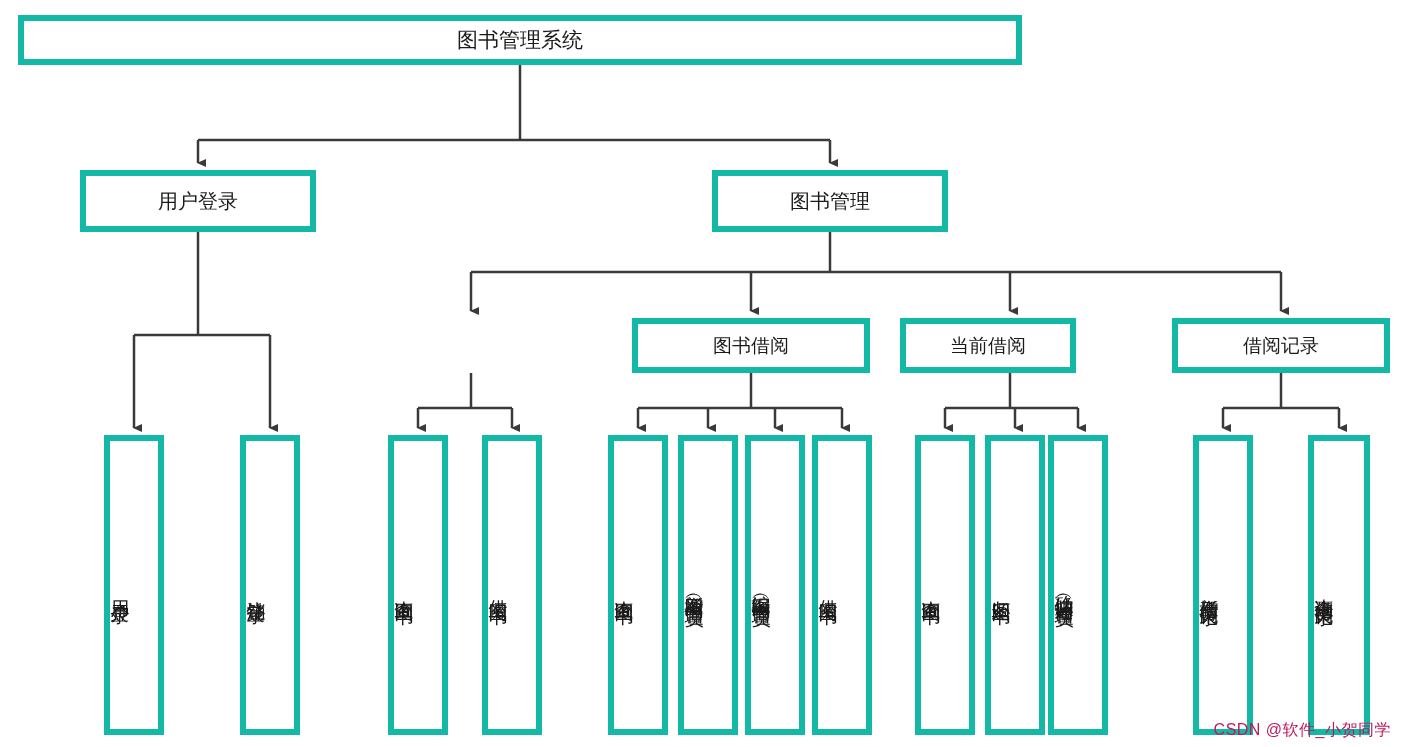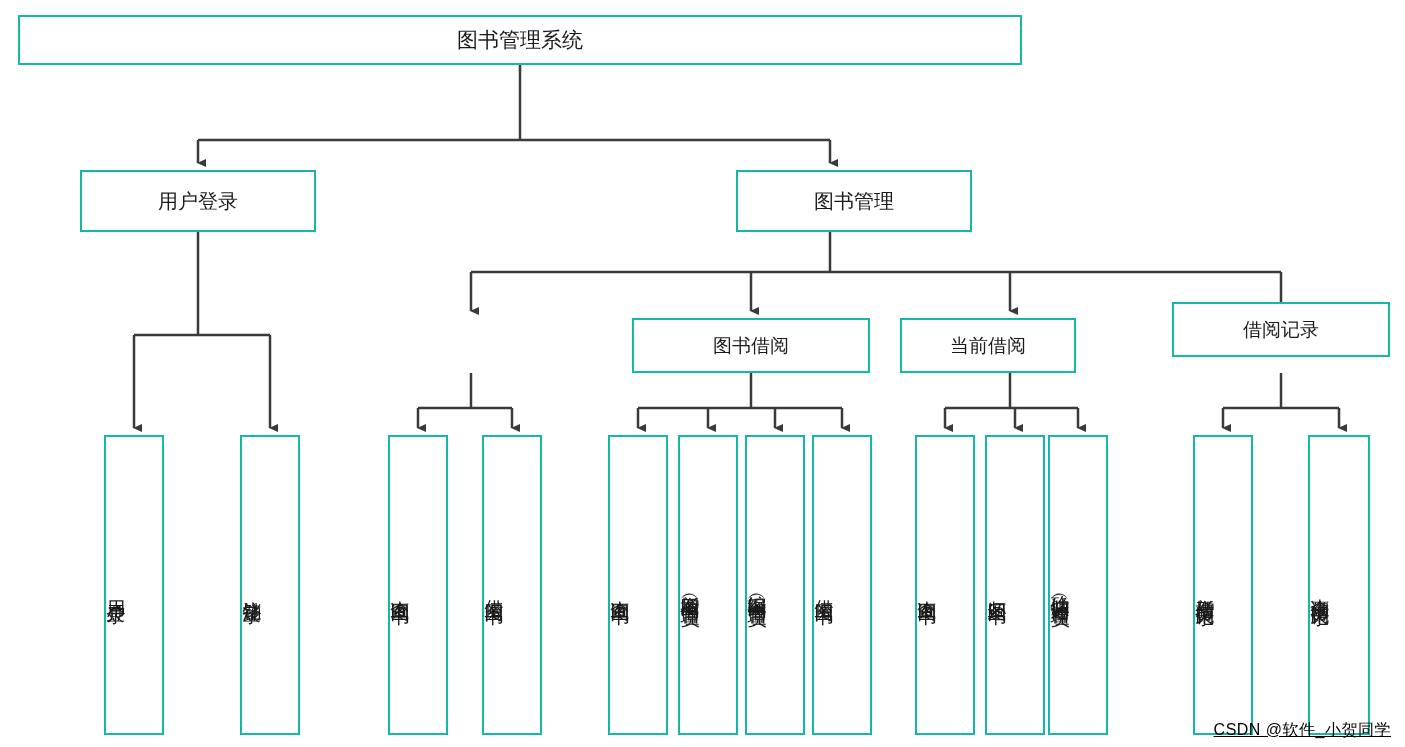--- a/index.html
+++ b/index.html
@@ -21,21 +21,21 @@
     position: absolute;
     left: 0;
     top: 0;
     width: 1405px;
     height: 747px;
     pointer-events: none;
   }
   .node {
     position: absolute;
     box-sizing: border-box;
-    border: 2px solid #14b8a6;
+    border: 6px solid #14b8a6;
     background: #ffffff;
     color: #1a1a1a;
     display: flex;
     align-items: center;
     justify-content: center;
     text-align: center;
     z-index: 2;
   }
   .node.root {
     font-size: 21px;
@@ -61,25 +61,24 @@
     display: block;
   }
   .htext {
     white-space: nowrap;
   }
   #watermark {
     position: absolute;
     right: 14px;
     bottom: 6px;
     font-size: 16px;
-    color: #000000;
+    color: #be185d;
     letter-spacing: 0.5px;
     z-index: 3;
     white-space: nowrap;
-    text-decoration: underline;
   }
 </style>
 </head>
 <body>
 
 <div id="canvas">
 
   <svg id="wires" viewBox="0 0 1405 747">
     <defs>
       <marker id="arw" markerWidth="10" markerHeight="10" refX="4" refY="8" orient="auto" markerUnits="userSpaceOnUse">
@@ -130,31 +129,31 @@
     </g>
   </svg>
 
   <div class="node root" style="left:18px;top:15px;width:1004px;height:50px;">
     <span class="htext">图书管理系统</span>
   </div>
 
   <div class="node lvl2" style="left:80px;top:170px;width:236px;height:62px;">
     <span class="htext">用户登录</span>
   </div>
-  <div class="node lvl2" style="left:736px;top:170px;width:236px;height:62px;">
+  <div class="node lvl2" style="left:712px;top:170px;width:236px;height:62px;">
     <span class="htext">图书管理</span>
   </div>
 
   <div class="node lvl3" style="left:632px;top:318px;width:238px;height:55px;">
     <span class="htext">图书借阅</span>
   </div>
   <div class="node lvl3" style="left:900px;top:318px;width:176px;height:55px;">
     <span class="htext">当前借阅</span>
   </div>
-  <div class="node lvl3" style="left:1172px;top:302px;width:218px;height:55px;">
+  <div class="node lvl3" style="left:1172px;top:318px;width:218px;height:55px;">
     <span class="htext">借阅记录</span>
   </div>
 
   <div class="node leaf" style="left:104px;top:435px;width:60px;height:300px;">
     <span class="vtext">用户登录</span>
   </div>
   <div class="node leaf" style="left:240px;top:435px;width:60px;height:300px;">
     <span class="vtext">注销登录</span>
   </div>
   <div class="node leaf" style="left:388px;top:435px;width:60px;height:300px;">

